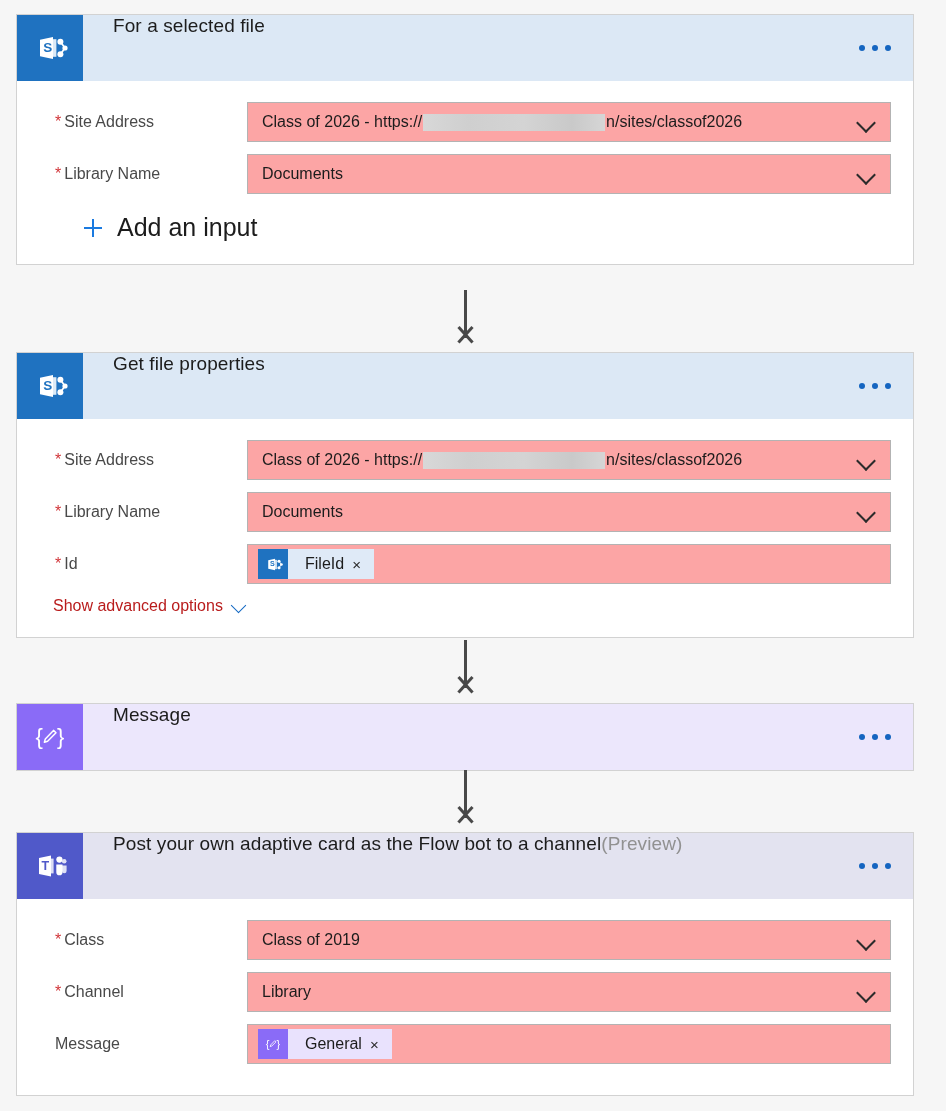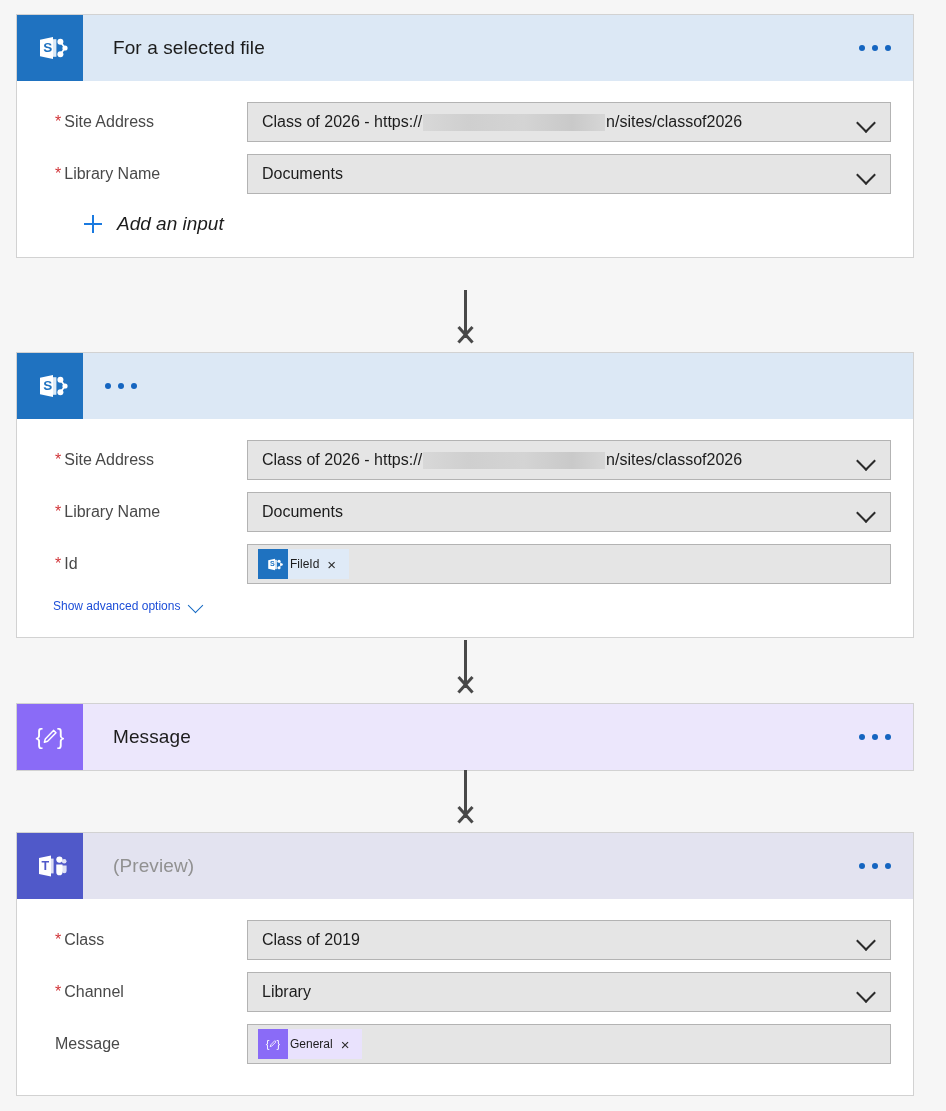--- a/index.html
+++ b/index.html
@@ -48,21 +48,20 @@
     align-items: center;
     justify-content: center;
   }
   .card-icon.sp  { background: #1f72c0; }
   .card-icon.cmp { background: #8a6bf7; }
   .card-icon.tms { background: #5059c9; }
 
   .card-title {
     flex: 1;
     display: flex;
-    align-items: center;
     padding-left: 30px;
     font-size: 19px;
     color: #1c1c1c;
     letter-spacing: .1px;
   }
   .card-title .preview {
     color: #919191;
     margin-left: 0;
   }
 
@@ -108,21 +107,21 @@
     color: #d13438;
     font-size: 16px;
     margin-right: 3px;
     line-height: 1;
   }
 
   .field-control {
     flex: 1;
     height: 40px;
     border: 1px solid #b3b3b3;
-    background: #e5e5e5;
+    background: #fca5a5;
     display: flex;
     align-items: center;
     box-sizing: border-box;
     padding: 0 12px 0 14px;
     font-size: 16px;
     color: #1c1c1c;
   }
   .field-control .val {
     flex: 1;
     white-space: nowrap;
@@ -169,23 +168,23 @@
   .token-icon {
     width: 30px;
     height: 30px;
     display: flex;
     align-items: center;
     justify-content: center;
     background: #1f72c0;
   }
   .token-icon.purple { background: #8a6bf7; }
   .token-text {
-    font-size: 12px;
+    font-size: 16px;
     color: #1c1c1c;
-    padding: 0 8px 0 2px;
+    padding: 0 8px 0 17px;
   }
   .token-x {
     font-size: 15px;
     color: #2b2b2b;
     padding-right: 13px;
     cursor: pointer;
     line-height: 1;
   }
 
   
@@ -204,36 +203,35 @@
   }
   .add-plus::before,
   .add-plus::after {
     content: "";
     position: absolute;
     background: #1a7ae0;
   }
   .add-plus::before { left: 9px; top: 1px;  width: 2.4px; height: 18px; }
   .add-plus::after  { left: 1px; top: 9px;  width: 18px;  height: 2.4px; }
   .add-input-text {
-    font-size: 19px;
+    font-size: 25px;
     color: #1c1c1c;
-    font-style: italic;
   }
 
   
   .adv-link {
     display: inline-flex;
     align-items: center;
     margin-top: 4px;
     padding-left: 14px;
     cursor: pointer;
   }
   .adv-text {
-    font-size: 12px;
-    color: #1d4ed8;
+    font-size: 16px;
+    color: #b91c1c;
   }
   .adv-caret {
     width: 18px;
     height: 18px;
     position: relative;
     margin-left: 8px;
   }
   .adv-caret::before {
     content: "";
     position: absolute;
@@ -351,20 +349,23 @@
       <div class="card-icon sp">
         <svg width="36" height="36" viewBox="0 0 36 36" aria-hidden="true">
           <path d="M8 9.8 L21 7 L21 29 L8 26.2 Z" fill="#ffffff"></path>
           <rect x="21" y="9.2" width="3.4" height="17.6" fill="#ffffff" opacity=".85"></rect>
           <text x="11.3" y="21.6" font-family="Liberation Sans, sans-serif" font-size="13.5" font-weight="bold" fill="#1f72c0">S</text>
           <circle cx="28.4" cy="11.8" r="3" fill="#ffffff"></circle>
           <circle cx="28.4" cy="24.2" r="3" fill="#ffffff"></circle>
           <circle cx="33" cy="18" r="2.6" fill="#ffffff"></circle>
           <path d="M28.4 11.8 L33 18 L28.4 24.2" stroke="#ffffff" stroke-width="1.7" fill="none"></path>
         </svg>
+      </div>
+      <div class="card-title">
+        <span>Get file properties</span>
       </div>
       <div class="card-ellipsis">
         <i></i>
         <i></i>
         <i></i>
       </div>
     </div>
 
     <div class="card-body">
 
@@ -463,20 +464,21 @@
           <path d="M7 10 L19 7.6 L19 28.4 L7 26 Z" fill="#ffffff"></path>
           <rect x="19" y="10.6" width="2.6" height="14.8" fill="#ffffff" opacity=".8"></rect>
           <text x="9.6" y="21.8" font-family="Liberation Sans, sans-serif" font-size="12.5" font-weight="bold" fill="#5059c9">T</text>
           <circle cx="27.4" cy="11.6" r="3.1" fill="#ffffff"></circle>
           <path d="M24.3 16.6 h6.2 v7.6 a3.1 3.1 0 0 1 -3.1 3.1 a3.1 3.1 0 0 1 -3.1 -3.1 Z" fill="#ffffff"></path>
           <circle cx="32.2" cy="13.2" r="2.3" fill="#ffffff" opacity=".82"></circle>
           <path d="M30 17.4 h4.6 v5.6 a2.3 2.3 0 0 1 -2.3 2.3 a2.3 2.3 0 0 1 -2.3 -2.3 Z" fill="#ffffff" opacity=".82"></path>
         </svg>
       </div>
       <div class="card-title">
+        <span>Post your own adaptive card as the Flow bot to a channel</span>
         <span class="preview">(Preview)</span>
       </div>
       <div class="card-ellipsis">
         <i></i>
         <i></i>
         <i></i>
       </div>
     </div>
 
     <div class="card-body">

